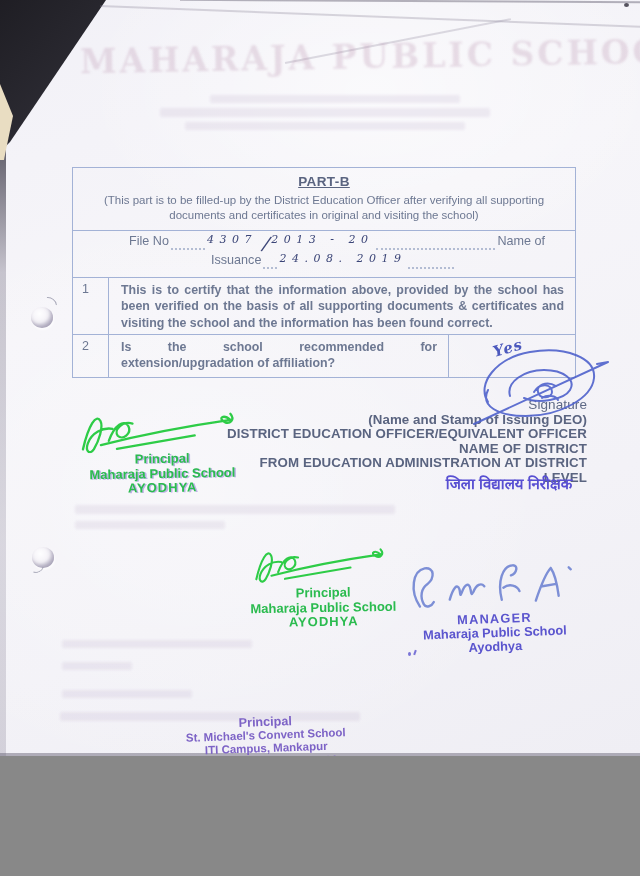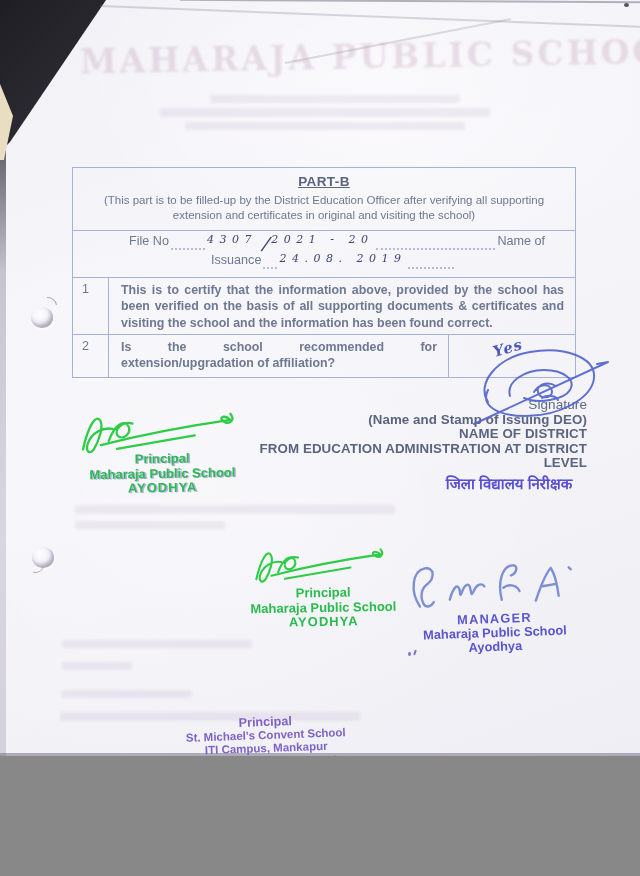--- a/index.html
+++ b/index.html
@@ -124,29 +124,29 @@
   <div class="gbar" style="left:60px;top:712px;width:300px;height:9px;"></div>
   <div class="gbar" style="left:128px;top:795px;width:215px;height:9px;"></div>
   <div class="gbar" style="left:540px;top:757px;width:55px;height:8px;"></div>
 
   <div class="hole h1" style="left:31px;top:307px;"></div>
   <div class="hole h2" style="left:32px;top:547px;"></div>
 
   <div class="tbl">
     <div class="t-head">
       <div class="partb-title">PART-B</div>
-      <div class="partb-sub">(This part is to be filled-up by the District Education Officer after verifying all supporting extension and certificates in original and visiting the school)</div>
+      <div class="partb-sub">(This part is to be filled-up by the District Education Officer after verifying all supporting documents and certificates in original and visiting the school)</div>
     </div>
     <div class="t-file">
       <div class="file-line">
         <span class="lbl">File No</span>
         <span class="leader lw34"></span>
         <span class="hand">4307</span>
         <span class="hand slash">/</span>
-        <span class="hand">2021 - 20</span>
+        <span class="hand">2013 - 20</span>
         <span class="leader grow"></span>
         <span class="lbl">Name of</span>
       </div>
       <div class="file-line file-line2">
         <span class="lbl">Issuance</span>
         <span class="leader lw14"></span>
         <span class="hand">24.08. 2019</span>
         <span class="leader lw46"></span>
       </div>
     </div>
@@ -159,20 +159,21 @@
       <div class="cell q">Is the school recommended for extension/upgradation of affiliation?</div>
       <div class="cell ans">
         <span class="yes-hand">Yes</span>
       </div>
     </div>
   </div>
 
   <div class="sign-block">
     <div class="sigline first">Signature</div>
     <div class="sigline">(Name and Stamp of Issuing DEO)</div>
+    <div class="sigline">DISTRICT EDUCATION OFFICER/EQUIVALENT OFFICER</div>
     <div class="sigline">NAME OF DISTRICT</div>
     <div class="sigline">FROM EDUCATION ADMINISTRATION AT DISTRICT LEVEL</div>
   </div>
 
   <svg class="deo-svg" width="152" height="94" viewBox="0 0 152 94">
     <g fill="none" stroke="#4f62cc" stroke-width="2" stroke-linecap="round" opacity="0.9">
       <path d="M20 62 C8 44 28 18 62 12 C98 6 128 18 126 38 C124 58 92 76 58 76 C30 76 12 66 20 50"></path>
       <path d="M42 56 C38 42 56 30 76 30 C96 30 108 40 102 50 C96 60 70 64 56 58"></path>
       <path d="M66 52 C72 42 84 44 84 52 C84 58 72 60 70 52 C68 46 78 40 88 46 M74 58 C80 54 88 56 90 60"></path>
       <path d="M6 84 L140 22 M140 22 L129 24"></path>

